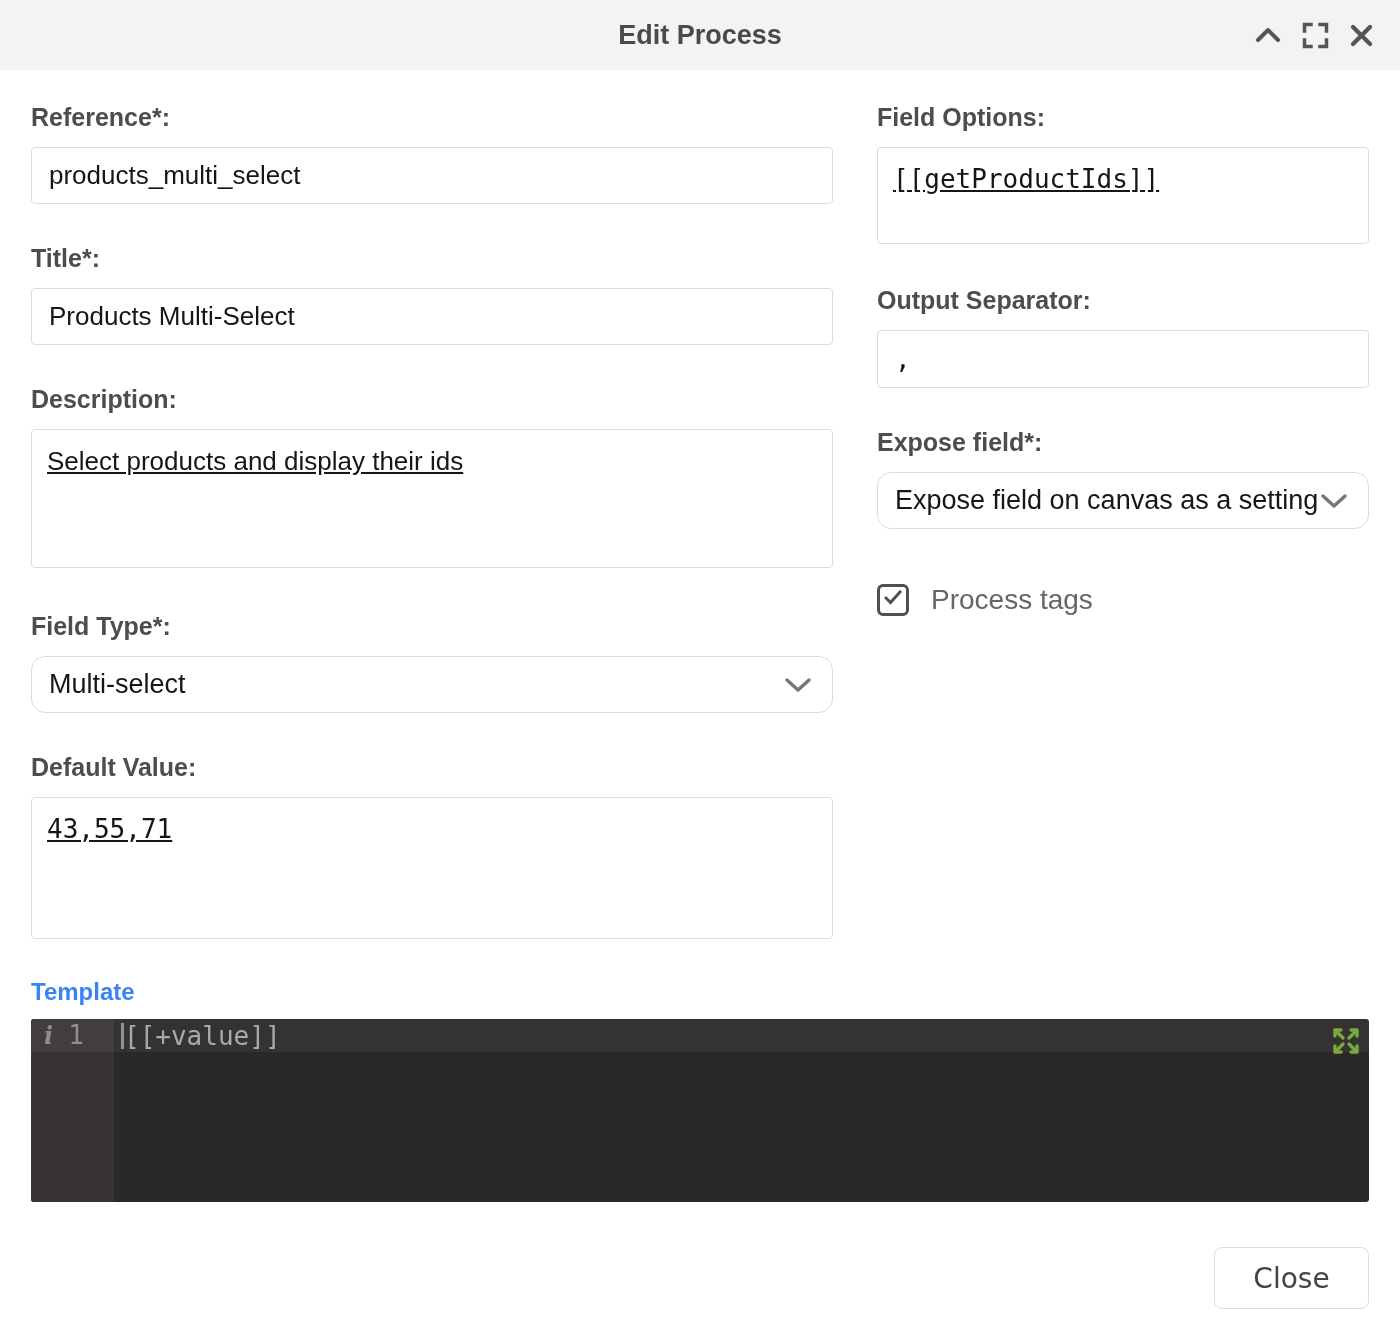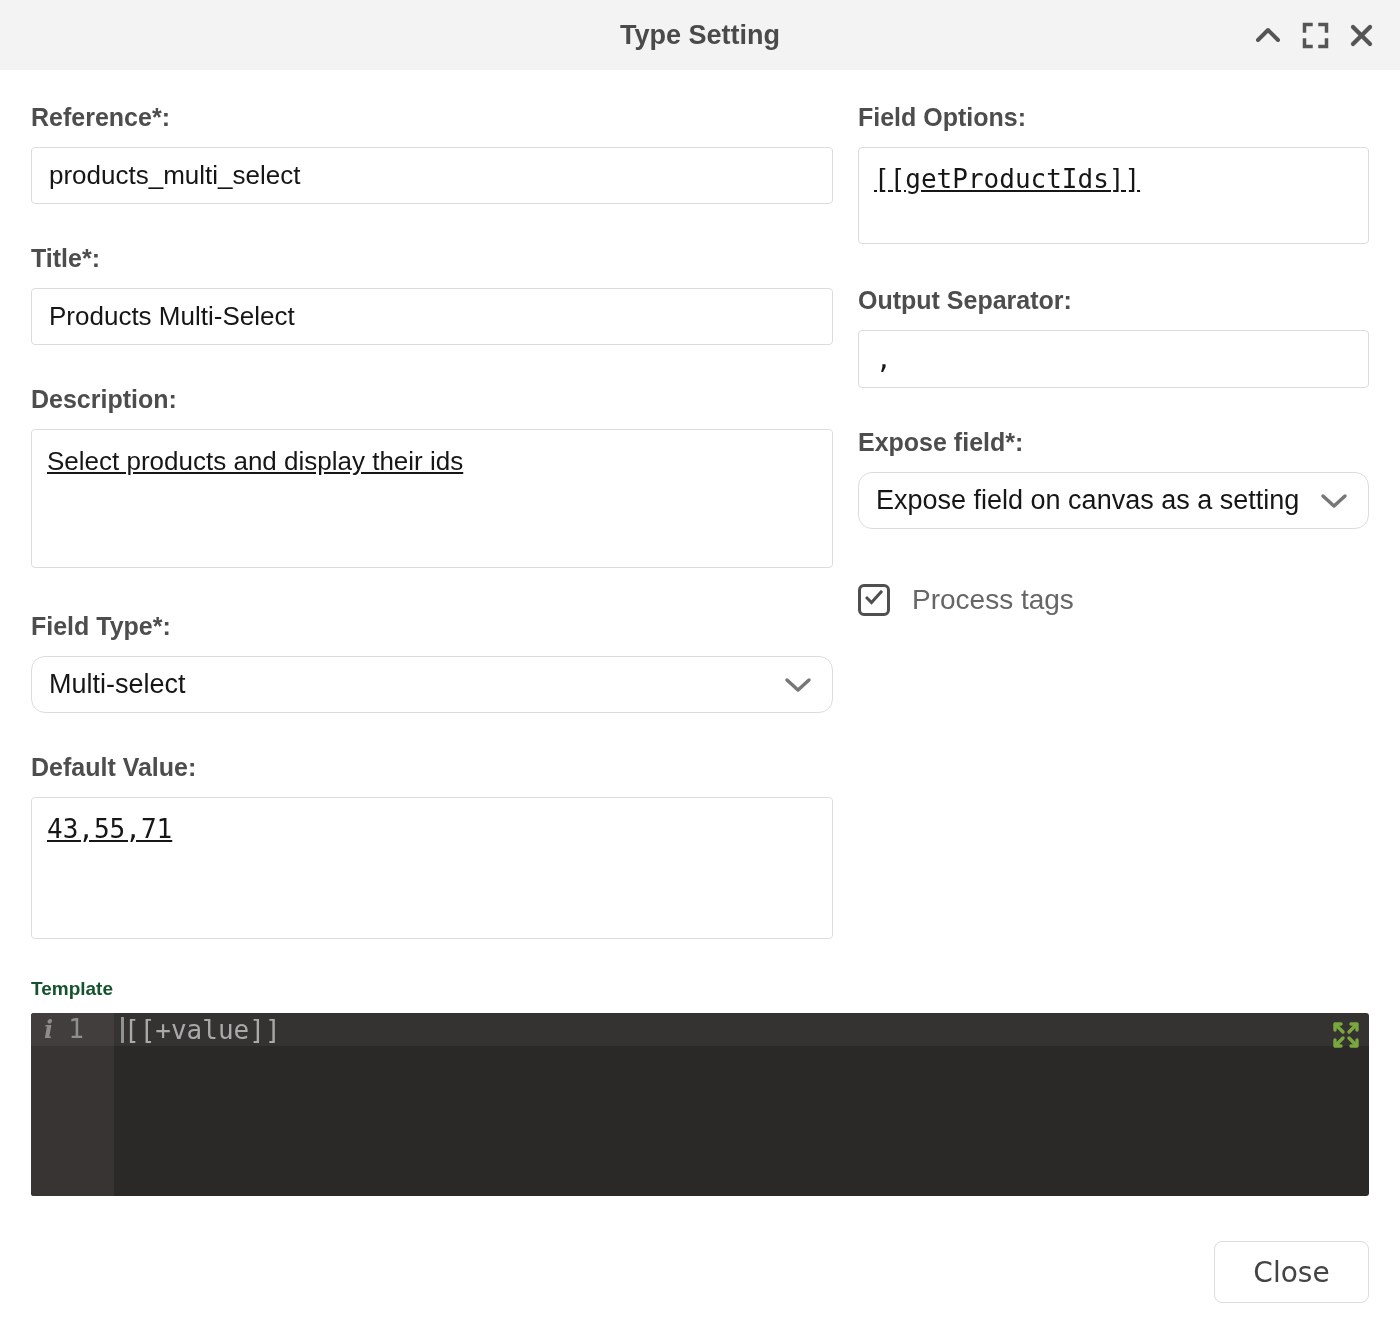--- a/index.html
+++ b/index.html
@@ -35,21 +35,21 @@
     height: 70px;
     display: flex;
     align-items: center;
     gap: 20px;
   }
   .hicon { display: inline-flex; cursor: pointer; }
   .hicon svg { display: block; }
 
   
   .content { padding: 33px 31px 0 31px; }
-  .columns { display: flex; gap: 25px; }
+  .columns { display: flex; gap: 44px; }
   .col-left  { width: 802px; flex: none; }
   .col-right { flex: 1; }
 
   .field-label {
     display: block;
     font-size: 25px;
     font-weight: bold;
     color: #4d4d4d;
     margin-bottom: 15px;
   }
@@ -123,23 +123,23 @@
   .checkbox-label {
     margin-left: 22px;
     font-size: 28px;
     color: #666;
   }
 
   
   .template-section { margin-top: 35px; }
   .template-label {
     display: block;
-    font-size: 19px;
+    font-size: 24px;
     font-weight: bold;
-    color: #14532d;
+    color: #3b82f6;
     margin-bottom: 13px;
   }
   .code-editor {
     position: relative;
     height: 183px;
     background: var(--editor-bg, #2b2828);
     border-radius: 3px;
     display: flex;
     overflow: hidden;
   }
@@ -234,21 +234,21 @@
     border: none;
     color: #fff;
   }
 </style>
 </head>
 <body>
 
 <div class="dialog">
 
   <header class="dialog-header">
-    <h1 class="dialog-title">Type Setting</h1>
+    <h1 class="dialog-title">Edit Process</h1>
     <div class="header-icons">
       <span class="hicon">
         <svg width="28" height="18" viewBox="0 0 28 18">
           <polyline points="4,14 14,4 24,14" fill="none" stroke="#555" stroke-width="4" stroke-linecap="round" stroke-linejoin="round"></polyline>
         </svg>
       </span>
       <span class="hicon">
         <svg width="27" height="27" viewBox="0 0 27 27">
           <g fill="none" stroke="#555" stroke-width="3.5" stroke-linecap="square">
             <path d="M2.5 9 V2.5 H9"></path>

